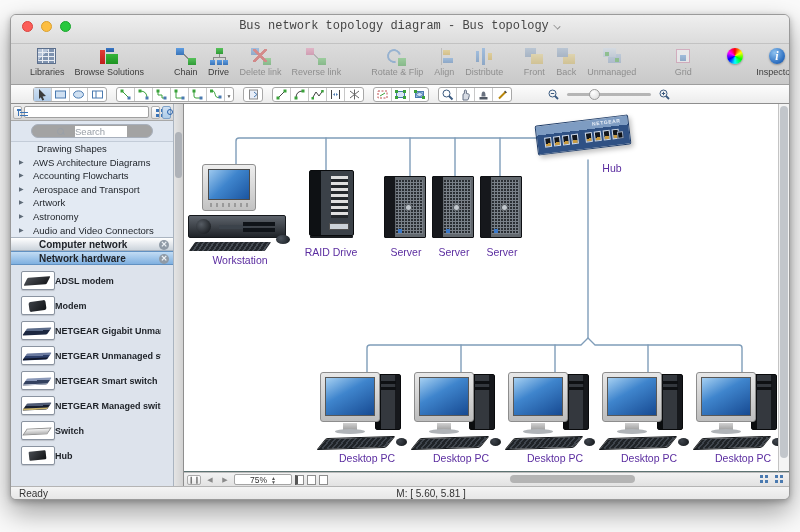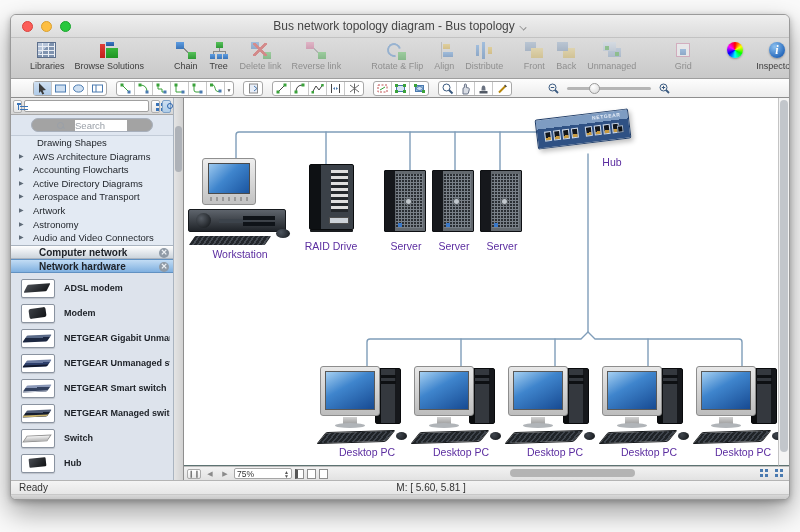--- a/index.html
+++ b/index.html
@@ -3,21 +3,21 @@
 <meta charset="utf-8">
 <style>
   * { margin:0; padding:0; box-sizing:border-box; }
   html,body { width:800px; height:532px; background:#fafafa; font-family:"Liberation Sans", sans-serif; overflow:hidden; }
   .stage { position:relative; width:800px; height:532px; }
   .window { position:absolute; left:10px; top:14px; width:780px; height:486px;
     border-radius:6px; background:#e8e8e8; border:1px solid #9a9a9a;
     box-shadow:0 12px 28px rgba(0,0,0,.38), 0 2px 6px rgba(0,0,0,.25); overflow:hidden; }
 
   
-  .titlebar { position:relative; height:23px; background:linear-gradient(#efefef,#dcdcdc); border-bottom:1px solid #c2c2c2; }
+  .titlebar { position:relative; height:29px; background:linear-gradient(#efefef,#dcdcdc); border-bottom:1px solid #c2c2c2;font-family:Liberation Mono, monospace; }
   .lights { position:absolute; left:11px; top:6px; display:flex; gap:8px; }
   .light { width:11px; height:11px; border-radius:50%; }
   .light.red { background:#fc5d58; border:1px solid #d9433e; }
   .light.yel { background:#fdbe41; border:1px solid #d9a031; }
   .light.grn { background:#28c83e; border:1px solid #1ba52e; }
   .title { position:absolute; left:0; right:0; top:4px; text-align:center; font-size:12px; color:#454545; }
   .title-chev { display:inline-block; width:7px; height:7px; margin-left:5px; position:relative; top:-1px;}
   .title-chev::before { content:''; position:absolute; left:0; top:2px; width:5px; height:5px; border-right:1px solid #8a8a8a; border-bottom:1px solid #8a8a8a; transform:rotate(45deg) scaleY(.7); }
 
   
@@ -141,21 +141,21 @@
   .lib-row::before { content:'\25B6'; position:absolute; left:8px; top:0; font-size:6px; color:#5f6b78; }
   .lib-row.no-arrow { padding-left:26px; }
   .lib-row.no-arrow::before { content:''; }
 
   .section { position:relative; height:14px; line-height:14px; padding-left:28px; font-size:10px; font-weight:700; color:#20242a;
     background:linear-gradient(#ffffff,#ccd4dc); border-top:1px solid #aab4c0; border-bottom:1px solid #aab4c0; }
   .section.selected { background:linear-gradient(#c2dcf4,#7fb0e0); border-color:#6191c2; }
   .close-x { position:absolute; right:4px; top:2px; width:10px; height:10px; border-radius:50%; background:#8f9aa6; color:#eef2f6; font-size:8px; line-height:10px; text-align:center; }
 
   .hw-list { flex:1; background:#dde3ec; padding-top:3px; overflow:hidden; }
-  .hw-row { display:flex; align-items:center; height:25px; padding-left:10px; gap:9px; }
+  .hw-row { display:flex; align-items:center; height:25px; padding-left:10px; }
   .thumb { position:relative; width:34px; height:19px; background:#fff; border:1px solid #8a93a0; border-radius:2px; box-shadow:0 1px 1px rgba(0,0,0,.15); }
   .thumb .dev { position:absolute; left:50%; top:50%; }
   .hw-label { font-size:9px; font-weight:700; color:#1c2026; white-space:nowrap; overflow:hidden; max-width:106px; }
   .dev.adsl-modem { width:22px; height:8px; margin:-4px 0 0 -12px; background:linear-gradient(135deg,#4a4e54,#16181b); transform:skewX(-30deg) rotate(-4deg); border-radius:1px; }
   .dev.modem { width:17px; height:10px; margin:-5px 0 0 -9px; background:linear-gradient(135deg,#3c4046,#121417); transform:rotate(-8deg); border-radius:2px; }
   .dev.netgear-gigabit, .dev.netgear-unmanaged, .dev.netgear-smart, .dev.netgear-managed { width:24px; height:7px; margin:-3px 0 0 -13px; transform:skewX(-35deg) rotate(-3deg); border-radius:1px; }
   .dev.netgear-gigabit { background:linear-gradient(#5a6a88 0 40%,#1c2740 40%); }
   .dev.netgear-unmanaged { background:linear-gradient(#6a7aa0 0 40%,#2c3e6a 40%); box-shadow:inset 0 -2px 0 #11182c; }
   .dev.netgear-smart { background:linear-gradient(#8a98b8 0 35%,#33415f 35%); box-shadow:inset 0 -1px 0 #d8dde8; }
   .dev.netgear-managed { background:linear-gradient(#4e5a74 0 40%,#161e30 40%); box-shadow:inset 0 -2px 0 #c8b26a; }
@@ -216,21 +216,21 @@
   .pc .stand { position:absolute; left:23px; top:55px; width:14px; height:7px; background:linear-gradient(#d2d2d2,#9e9e9e); }
   .pc .base { position:absolute; left:15px; top:61px; width:30px; height:5px; background:#b0b4b8; border-radius:50%; }
   .pc .kbd { position:absolute; left:2px; top:69px; width:68px; height:12px; background:repeating-linear-gradient(90deg,#1f2327 0 3px,#3e444c 3px 5px); transform:skewX(-40deg) rotate(-2deg); border:1px solid #14171a; border-radius:2px; }
   .pc .mouse { position:absolute; left:76px; top:70px; width:11px; height:8px; border-radius:50%; background:radial-gradient(circle at 35% 35%,#3f454d,#0f1215); }
   .pc .dev-label { position:absolute; left:0; right:0; top:84px; }
 
   
   .hbar { display:flex; align-items:center; height:14px; background:linear-gradient(#f2f2f2,#e2e2e2); border-top:1px solid #bdbdbd; padding:0 3px; gap:3px; }
   .hb-btn { width:14px; height:10px; border:1px solid #aaa; background:linear-gradient(#fff,#e8e8e8); border-radius:2px; font-size:7px; line-height:8px; text-align:center; color:#555; }
   .hb-arrow { width:12px; height:10px; font-size:7px; line-height:10px; text-align:center; color:#8a8a8a; }
-  .zoom-field { display:flex; align-items:center; width:58px; height:11px; border:1px solid #a5a5a5; background:#fff; border-radius:2px; padding:0 2px; }
+  .zoom-field { display:flex; align-items:center; width:58px; height:11px; border:1px solid #a5a5a5; background:#fff; border-radius:2px; padding:0 15px; }
   .zoom-field .zv { flex:1; font-size:8.5px; color:#333; }
   .stepper { display:flex; flex-direction:column; font-size:5px; line-height:4px; color:#555; }
   .pagebox { width:9px; height:10px; border:1px solid #8e8e8e; background:#fff; }
   .pagebox.first { border-left:3px solid #555; }
   .hscroll { position:relative; flex:1; height:11px; margin:0 4px; }
   .hthumb { position:absolute; left:42%; top:1px; width:30%; height:8px; border-radius:4px; background:#b4b4b4; }
   .corner-ic { position:relative; width:12px; height:11px; }
   .corner-ic::before { content:''; position:absolute; left:1px; top:1px; width:9px; height:9px;
     background:linear-gradient(#4a7ab0,#4a7ab0) 0 0/3px 3px no-repeat,
                linear-gradient(#4a7ab0,#4a7ab0) 5px 0/3px 3px no-repeat,
@@ -270,21 +270,21 @@
           <span class="tlabel">Browse Solutions</span>
         </div>
 
         <div class="tbtn">
           <span class="ticon chain-icon"></span>
           <span class="tlabel">Chain</span>
         </div>
 
         <div class="tbtn">
           <span class="ticon tree-icon"></span>
-          <span class="tlabel">Tree</span>
+          <span class="tlabel">Drive</span>
         </div>
 
         <div class="tbtn is-disabled">
           <span class="ticon delete-link-icon"></span>
           <span class="tlabel">Delete link</span>
         </div>
 
         <div class="tbtn is-disabled">
           <span class="ticon reverse-link-icon"></span>
           <span class="tlabel">Reverse link</span>
@@ -534,21 +534,20 @@
           </div>
         </div>
         <div class="lib-list">
 
             <div class="lib-row no-arrow">Drawing Shapes</div>
 
             <div class="lib-row">AWS Architecture Diagrams</div>
 
             <div class="lib-row">Accounting Flowcharts</div>
 
-            <div class="lib-row">Active Directory Diagrams</div>
 
             <div class="lib-row">Aerospace and Transport</div>
 
 
             <div class="lib-row">Artwork</div>
 
             <div class="lib-row">Astronomy</div>
 
             <div class="lib-row">Audio and Video Connectors</div>
           </div>

